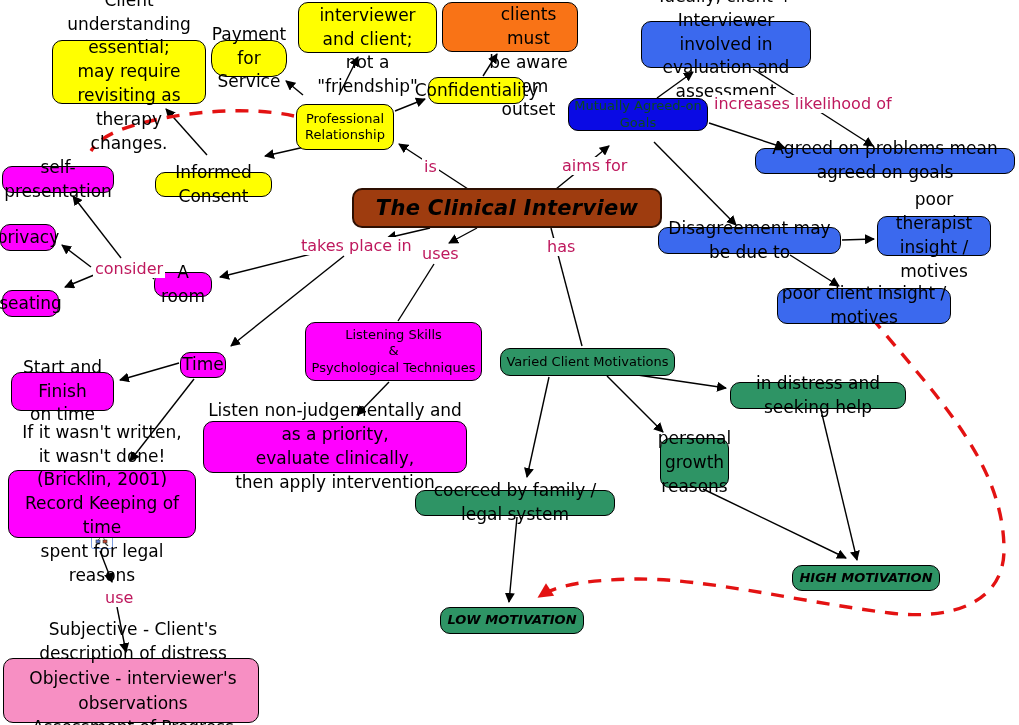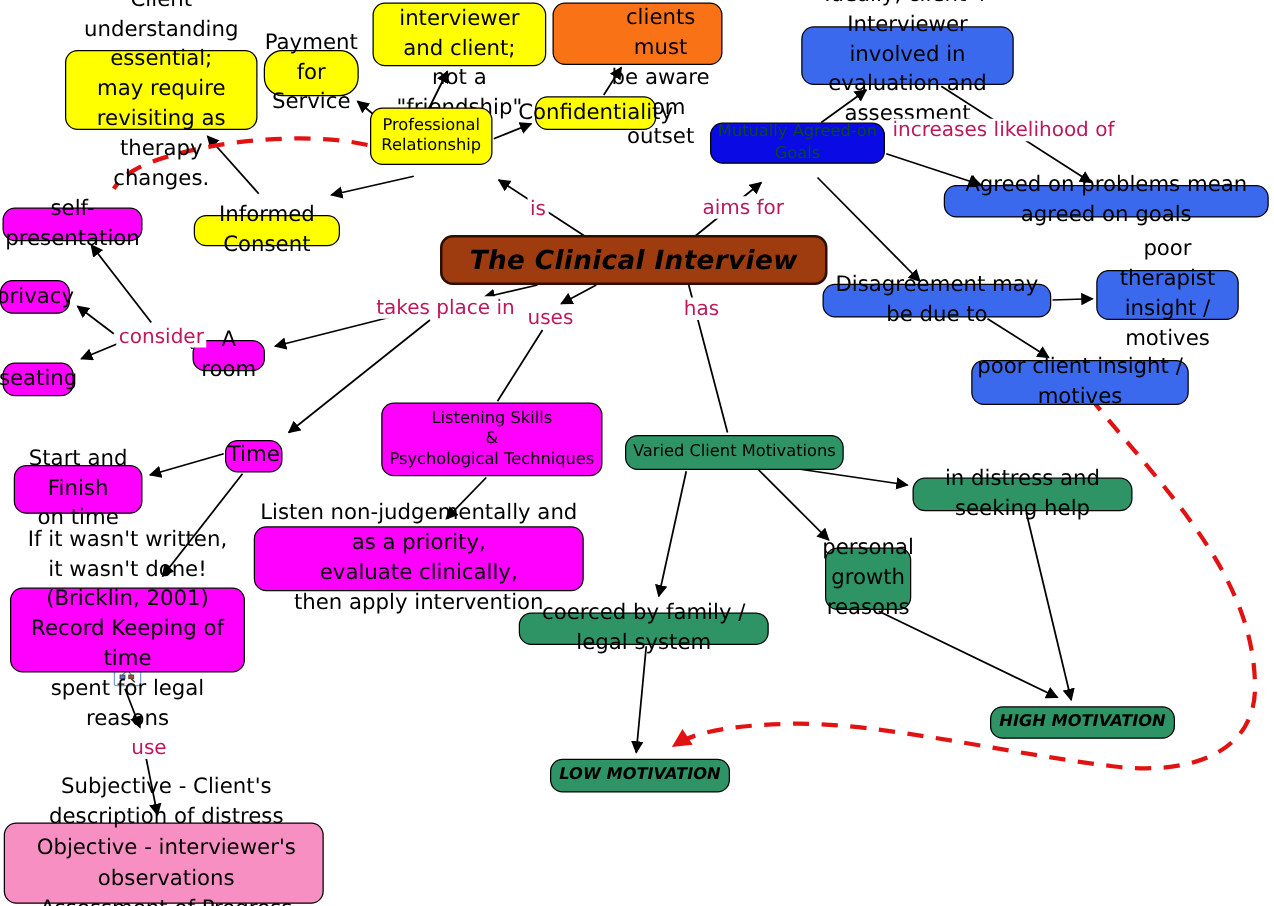--- a/index.html
+++ b/index.html
@@ -101,21 +101,21 @@
 therapy changes.</div>
     <div class="node" style="left: 211px; top: 40px; width: 76px; height: 37px; background: rgb(255, 255, 0); border-radius: 15px;">Payment
 for Service</div>
     <div class="node" style="left: 298px; top: 2px; width: 139px; height: 51px; background: rgb(255, 255, 0);">Boundaries between
 interviewer and client;
 not a "friendship"</div>
     <div class="node" style="left: 442px; top: 2px; width: 136px; height: 50px; background: #f97316; padding-left: 40px;">Legal and Ethical
 LIMITS - clients must
 be aware from outset</div>
     <div class="node" style="left: 428px; top: 77px; width: 97px; height: 27px; background: rgb(255, 255, 0);">Confidentiality</div>
-    <div class="node big" style="left: 296px; top: 86px; width: 98px; height: 46px; background: rgb(255, 255, 0);">Professional
+    <div class="node big" style="left: 296px; top: 104px; width: 98px; height: 46px; background: rgb(255, 255, 0);">Professional
 Relationship</div>
     <div class="node" style="left: 155px; top: 156px; width: 117px; height: 25px; background: rgb(255, 255, 0); margin-top: 16px;">Informed Consent</div>
     <div class="node" style="left: 641px; top: 21px; width: 170px; height: 47px; background: rgb(59, 105, 238);">Ideally, client + Interviewer
 involved in evaluation and
 assessment</div>
     <div class="node" style="left: 755px; top: 148px; width: 260px; height: 26px; background: rgb(59, 105, 238);">Agreed on problems mean agreed on goals</div>
     <div class="node big" style="left: 568px; top: 98px; width: 140px; height: 33px; background: rgb(10, 10, 228); color: rgb(10, 74, 32);">Mutually Agreed-on
 Goals</div>
     <div class="node" style="left: 658px; top: 227px; width: 183px; height: 27px; background: rgb(59, 105, 238);">Disagreement may be due to</div>
     <div class="node" style="left: 877px; top: 216px; width: 114px; height: 40px; background: rgb(59, 105, 238);">poor therapist

